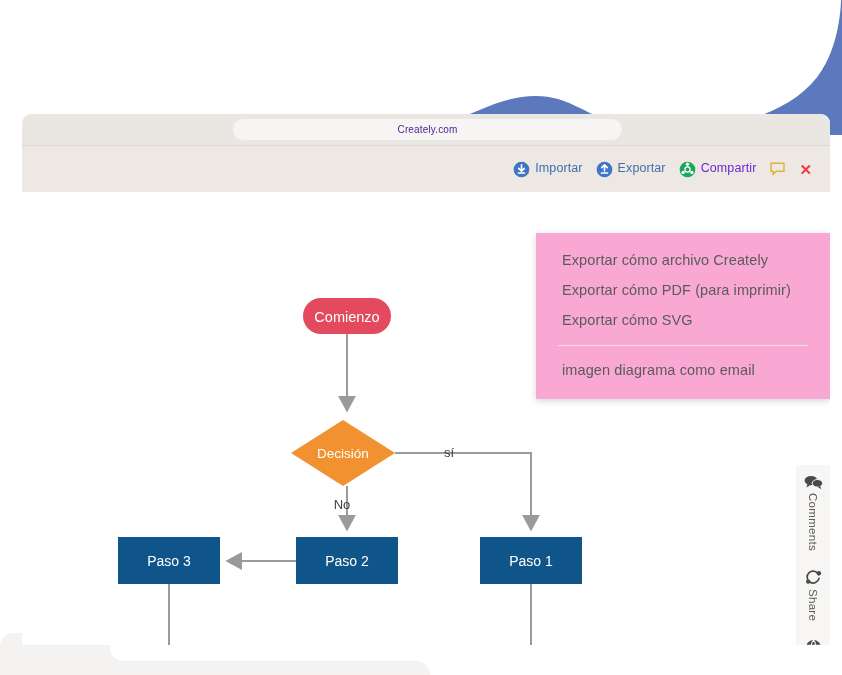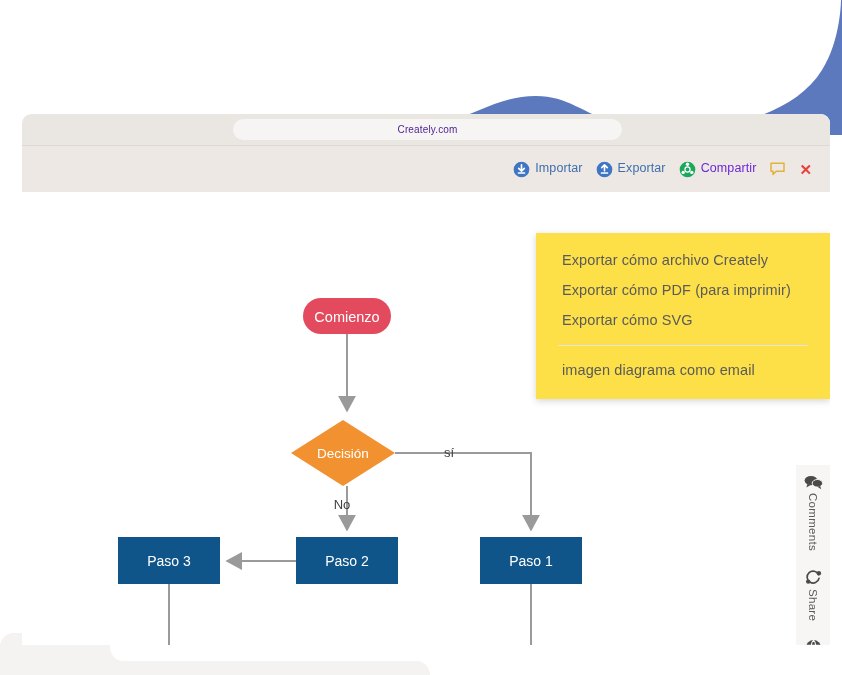--- a/index.html
+++ b/index.html
@@ -108,21 +108,21 @@
     overflow: hidden;
   }
   #flow-svg { position: absolute; left: 0; top: 0; }
 
   
   #export-menu {
     position: absolute;
     left: 514px;
     top: 41px;
     width: 294px;
-    background: #fde047;
+    background: #f9a8d4;
     box-shadow: 0 2px 7px rgba(0,0,0,.17);
     padding: 12px 0 14px 0;
     z-index: 40;
   }
   .menu-item {
     font-size: 14.5px;
     color: #5B5B5B;
     padding: 7px 0 7px 26px;
     cursor: pointer;
     white-space: nowrap;

